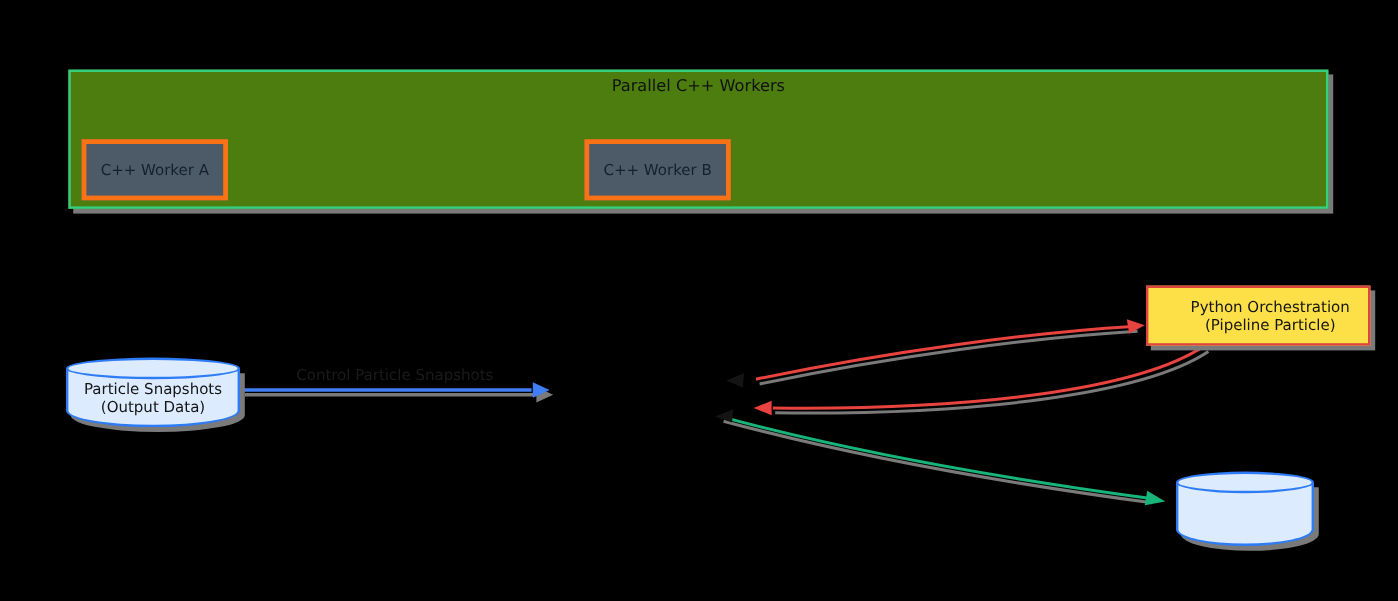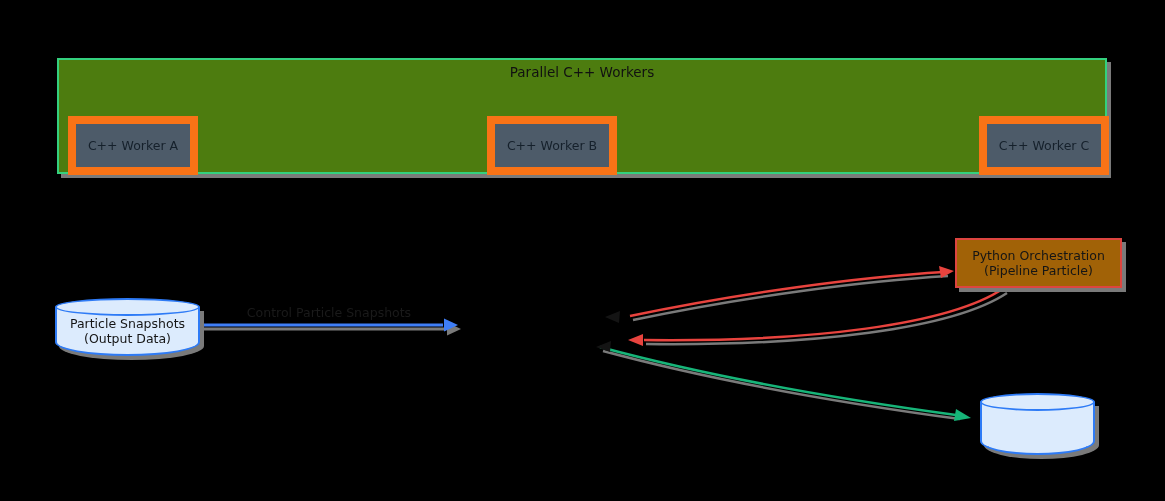--- a/index.html
+++ b/index.html
@@ -13,34 +13,35 @@
     position:absolute;left:57px;top:58px;width:1046px;height:112px;
     background:#4d7c0f;border:2px solid #34d07e;
     box-shadow:4px 4px 0 #7a7a7a;
   }
   .cluster-title{
     position:absolute;left:0;right:0;top:4px;text-align:center;
     color:#111111;font-size:13.5px;line-height:17px;
   }
   .worker{
     position:absolute;top:56px;width:114px;height:43px;
-    background:#4d5b69;border:8px solid #f97316;
+    background:#4d5b69;border:4px solid #f97316;
     display:flex;align-items:center;justify-content:center;
     color:#15202b;font-size:12.5px;
   }
   .worker.a{left:9px;}
   .worker.b{left:428px;text-align:right;}
   .worker.c{left:920px;}
   
   .rectnode{
     position:absolute;left:955px;top:238px;width:163px;height:46px;
-    background:#a16207;border:2px solid #dd4540;
+    background:#fde047;border:2px solid #dd4540;
     display:flex;flex-direction:column;align-items:center;justify-content:center;
     color:#151515;font-size:12.5px;line-height:15.5px;
     box-shadow:4px 4px 0 #7a7a7a;
+    padding-left:20px;
   }
   
   .cylinder{position:absolute;}
   .cylinder.input{left:55px;top:298px;width:145px;height:58px;}
   .cylinder.output{left:980px;top:393px;width:115px;height:62px;}
   .cyl-body{
     position:absolute;left:0;right:0;top:9px;bottom:0;
     background:#dcebfd;border:2px solid #2e7bf6;border-top:none;
     border-radius:0 0 50% 50% / 0 0 14px 14px;
     box-shadow:4px 4px 0 #7a7a7a;
@@ -67,23 +68,20 @@
 
 <div class="cluster">
   <div class="cluster-title">
     <div>Parallel C++ Workers</div>
   </div>
   <div class="worker a">
     <span>C++ Worker A</span>
   </div>
   <div class="worker b">
     <span>C++ Worker B</span>
-  </div>
-  <div class="worker c">
-    <span>C++ Worker C</span>
   </div>
 </div>
 
 <svg class="edges" width="1165" height="501" viewBox="0 0 1165 501">
 
   <g>
     <path d="M204,329 H446" fill="none" stroke-width="3" stroke="#7a7a7a"></path>
     <polygon points="461,329 447,322.5 447,335.5" fill="#7a7a7a"></polygon>
     <path d="M633,320 C743,297 863,281 948,276" fill="none" stroke-width="2.5" stroke="#7a7a7a"></path>
     <path d="M1007,293 C953,329 813,346 646,344" fill="none" stroke-width="2.5" stroke="#7a7a7a"></path>

